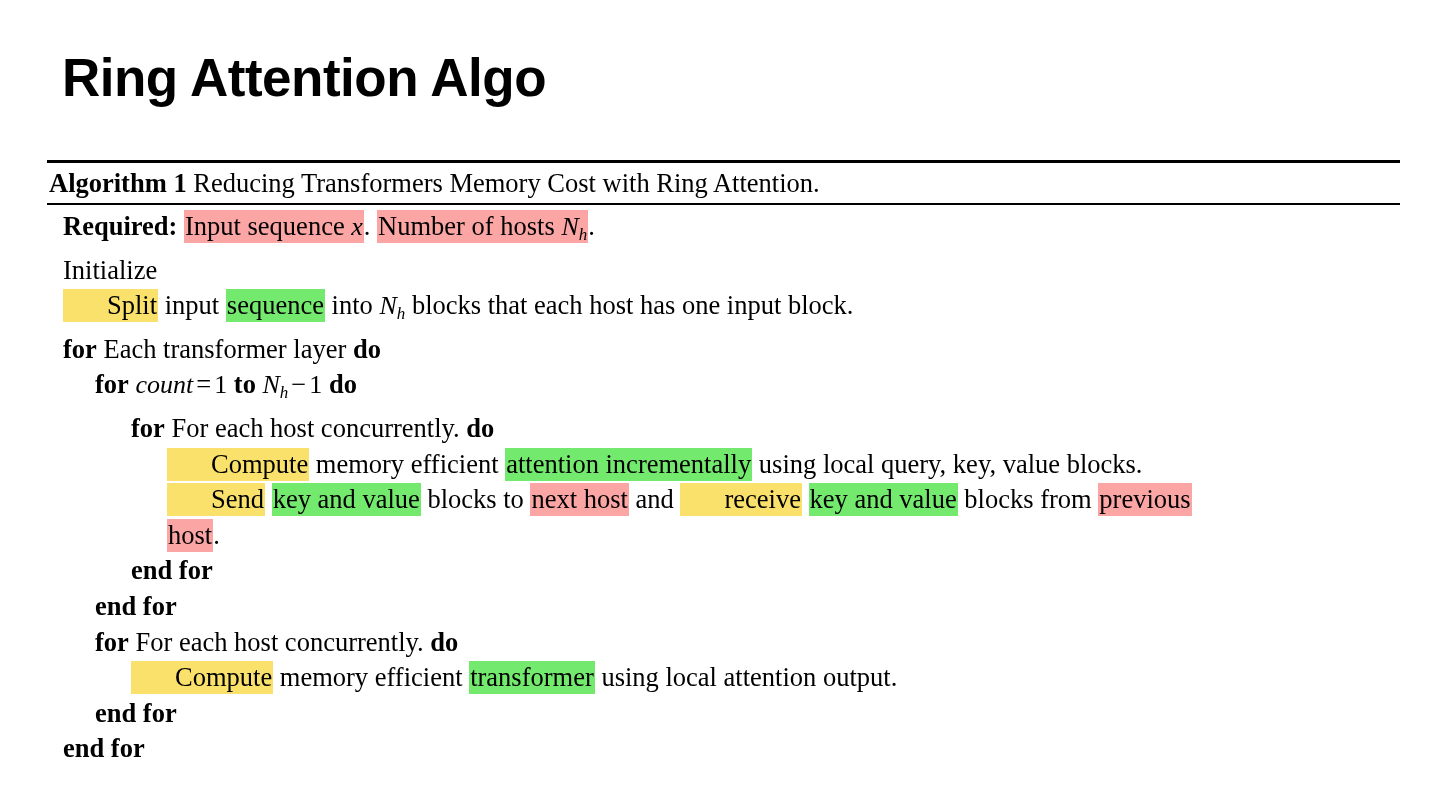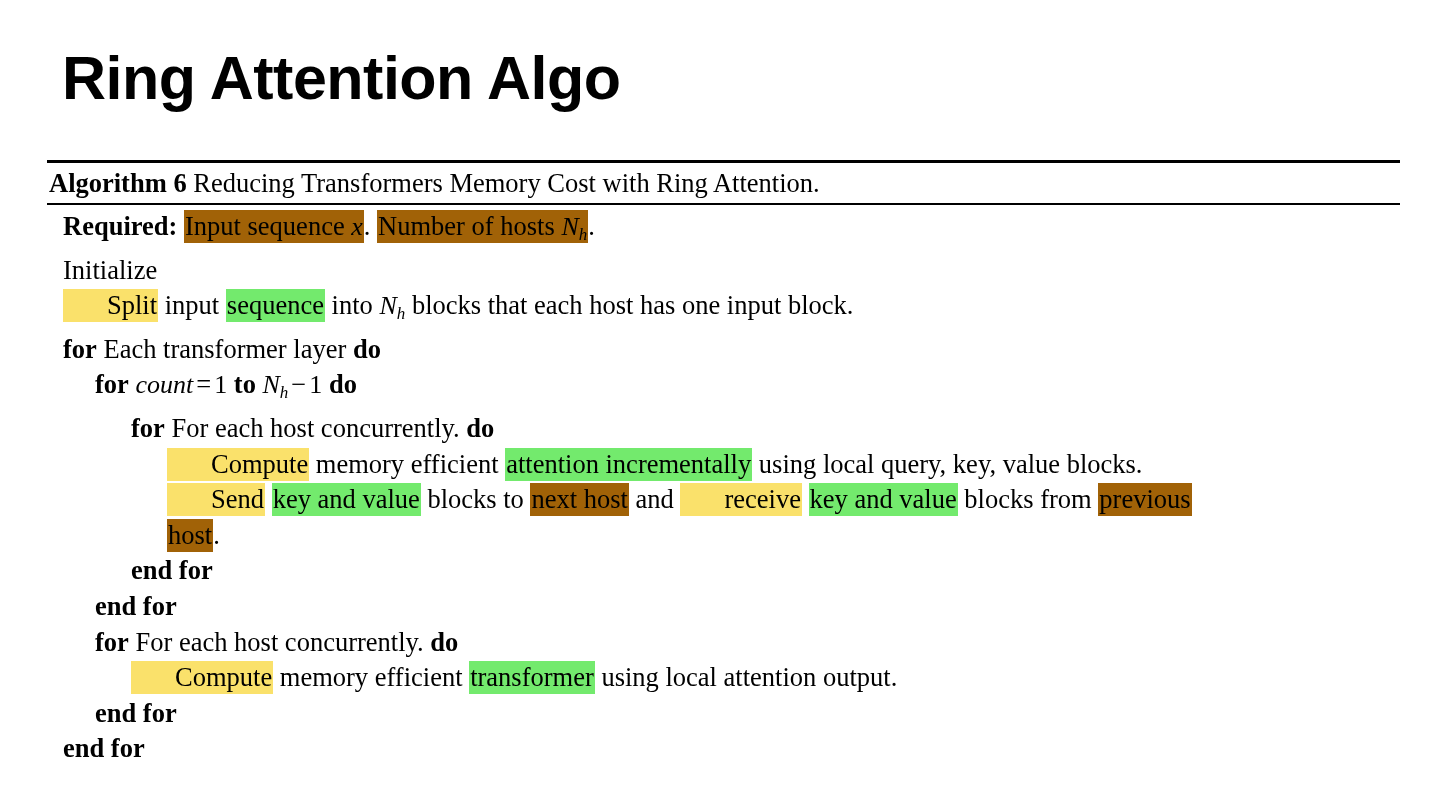--- a/index.html
+++ b/index.html
@@ -22,21 +22,21 @@
     background: #ffffff;
   }
 
   
   .slide-title {
     position: absolute;
     left: 62px;
     top: 48px;
     font-family: "Liberation Sans", sans-serif;
     font-weight: bold;
-    font-size: 61px;
+    font-size: 53px;
     line-height: 60px;
     letter-spacing: -0.5px;
     color: #000000;
     white-space: nowrap;
   }
 
   
   .algo-block {
     position: absolute;
     left: 47px;
@@ -106,37 +106,37 @@
     font-style: normal;
     padding: 0 3px;
   }
 
   
   mark {
     color: #000000;
     padding: 1px 1px 2px 1px;
     border-radius: 0;
   }
-  mark.hl-pink   { background: #a16207; }
+  mark.hl-pink   { background: #fca5a5; }
   mark.hl-yellow { background: #fae16b; padding-left: 44px; }
   mark.hl-green  { background: #73ea6d; }
 </style>
 </head>
 <body>
 
 <div class="slide">
 
   <div class="slide-title">Ring Attention Algo</div>
 
   <div class="algo-block">
 
     <div class="rule-top"></div>
 
     <div class="algo-caption">
-      <b>Algorithm 6</b><span>&nbsp;</span><span>Reducing Transformers Memory Cost with Ring Attention.</span>
+      <b>Algorithm 1</b><span>&nbsp;</span><span>Reducing Transformers Memory Cost with Ring Attention.</span>
     </div>
 
     <div class="rule-mid"></div>
 
     <div class="algo-body">
 
       <div class="line i0"><span class="kw">Required:</span><span>&nbsp;</span><mark class="hl-pink"><span>Input sequence</span> <span class="mv">x</span></mark><span>.</span><span>&nbsp;</span><mark class="hl-pink"><span>Number of hosts</span> <span class="mvn">N</span><span class="sub">h</span></mark><span>.</span></div>
 
       <div class="line i0"><span>Initialize</span></div>
 

